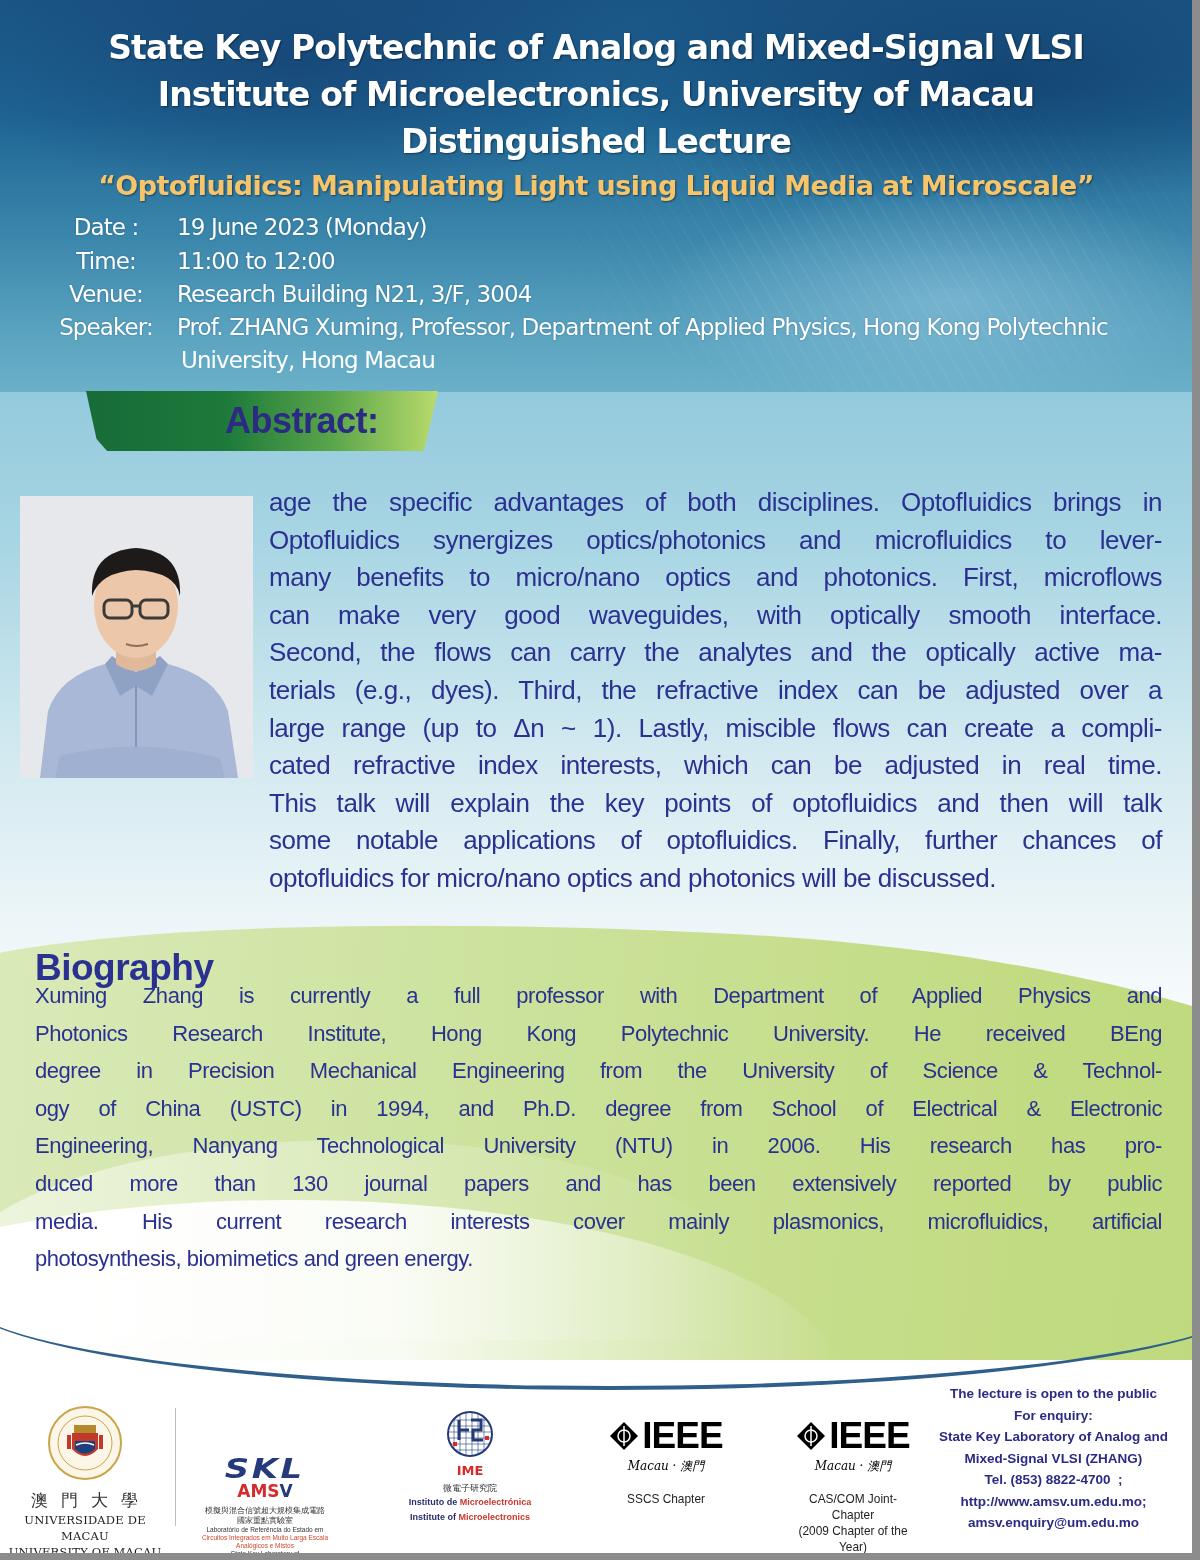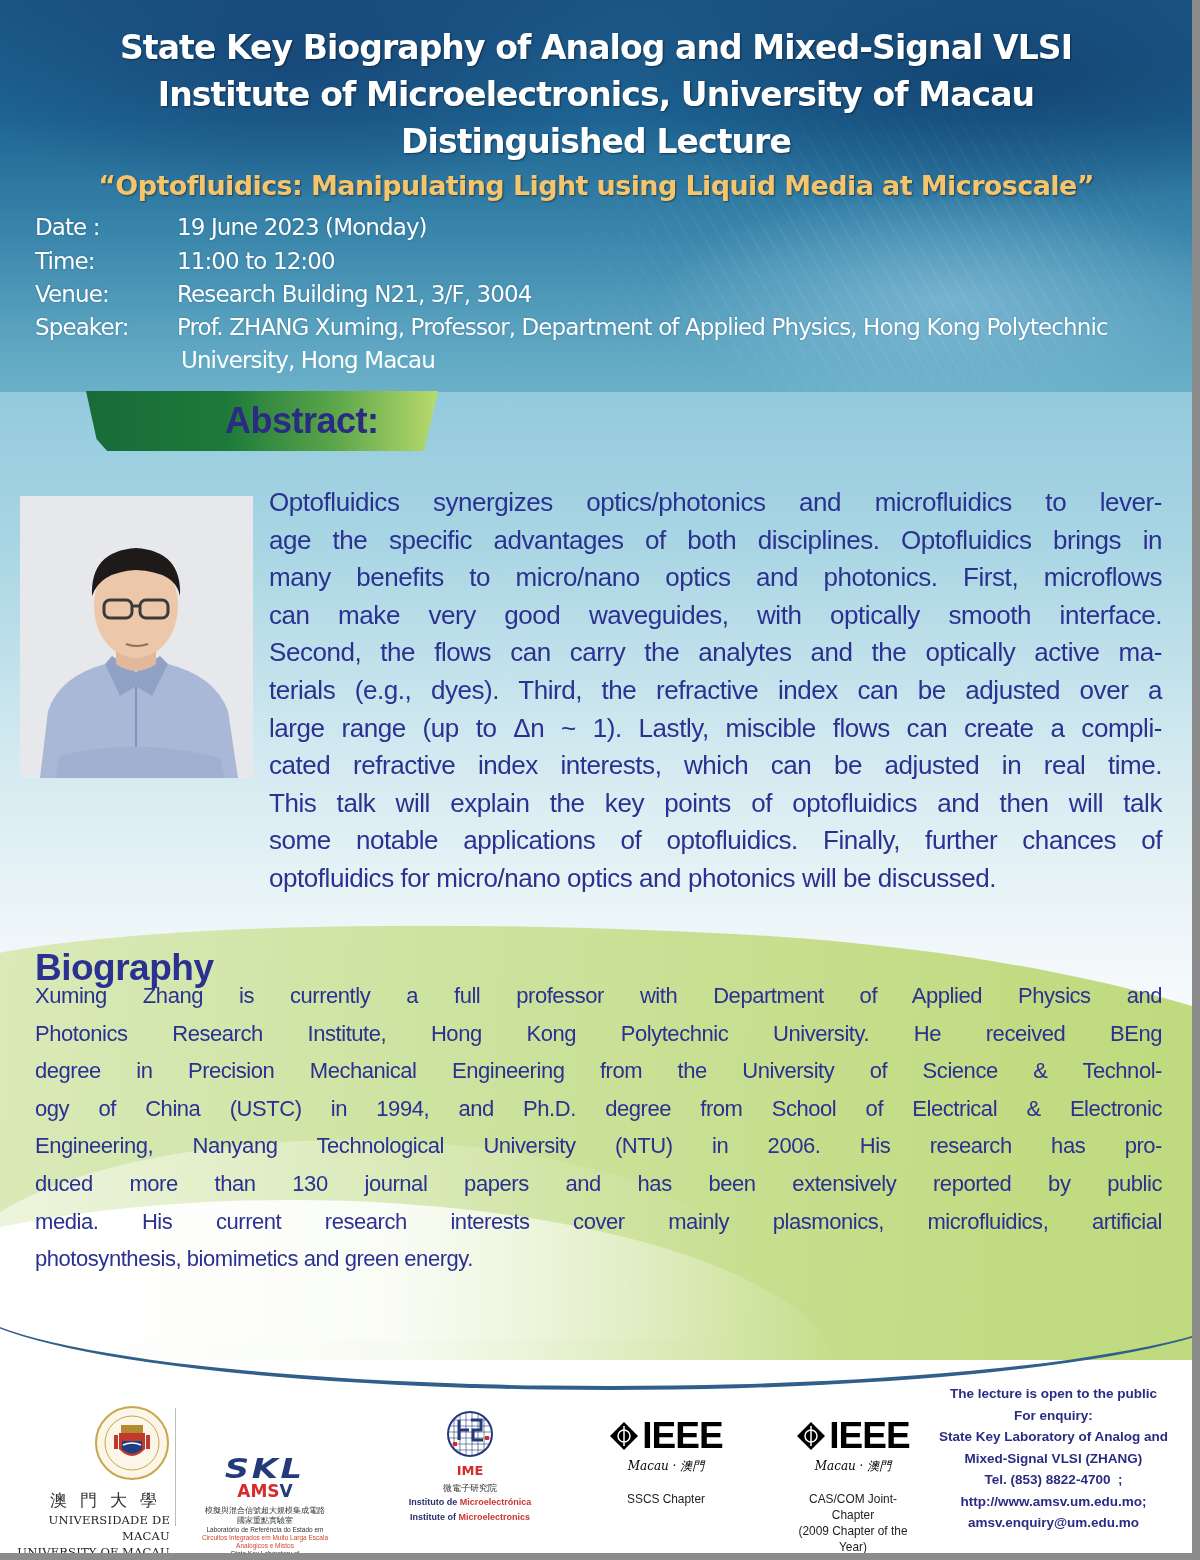--- a/index.html
+++ b/index.html
@@ -37,21 +37,21 @@
       text-shadow: 1px 1px 2px rgba(0,0,0,0.45);
       white-space: nowrap;
     }
     .t1 { top: 28px; }
     .t2 { top: 75px; }
     .t3 { top: 122px; }
     .t4 { top: 170px; color: #f6c46b; font-size: 27px; letter-spacing: -0.6px; }
     .info-row {
       position: absolute; left: 35px; color: #ffffff; font-size: 23px;
       font-family: "DejaVu Sans", sans-serif; letter-spacing: -0.9px;
-      white-space: nowrap; text-shadow: 0 0 2px rgba(0,40,80,0.35);
+      white-space: nowrap; text-shadow: 0 0 2px rgba(0,40,80,0.35); text-align: center;
     }
     .info-label { display: inline-block; width: 142px; }
     .info-value { display: inline-block; }
     .info-cont { position: absolute; left: 181px; color: #fff; font-size: 23px;
       font-family: "DejaVu Sans", sans-serif; letter-spacing: -0.9px; white-space: nowrap; }
 
     
     .body-bg {
       position: absolute; left: 0; top: 392px; width: 1192px; height: 980px;
       background: linear-gradient(180deg, #93cadd 0%, #a8d5e3 15%, #cfe8ef 35%, #eaf4f7 52%, #f4f9fb 60%, #ffffff 70%);
@@ -116,21 +116,21 @@
       font-size: 37px; font-weight: bold; letter-spacing: -0.5px; margin-top: 30px;
     }
     .bio-body {
       position: absolute; left: 35px; top: 977px; width: 1127px;
       color: #2b3191; font-size: 22px; line-height: 37.6px; letter-spacing: -0.45px;
     }
     .bio-line { display: block; text-align: justify; text-align-last: justify; white-space: nowrap; height: 37.6px; }
     .bio-line.last { text-align-last: left; }
 
     
-    .logo-um { position: absolute; left: 0; top: 1405px; width: 170px; text-align: right; }
+    .logo-um { position: absolute; left: 0; top: 1405px; width: 170px; text-align: center; }
     .um-seal { width: 76px; height: 76px; margin: 0 auto; }
     .um-cn { font-family: "DejaVu Serif", serif; font-size: 17px; color: #333; letter-spacing: 13px; margin-top: 4px; padding-left: 12px; }
     .um-pt, .um-en { font-family: "DejaVu Serif", serif; font-size: 11.5px; color: #222; line-height: 16px; letter-spacing: 0.2px; }
     .divider { position: absolute; left: 175px; top: 1408px; width: 1px; height: 118px; background: #bdbdbd; }
 
     .logo-skl { position: absolute; left: 190px; top: 1410px; width: 150px; text-align: center; margin-top: 48px; }
     .skl-mark { font-family: "DejaVu Sans", sans-serif; font-weight: bold; font-size: 26px; color: #243a7a; letter-spacing: 2px; line-height: 22px; font-style: italic; transform: scaleX(1.3); display: inline-block; }
     .amsv-mark { font-family: "DejaVu Sans", sans-serif; font-weight: bold; font-size: 17px; color: #d62b2b; line-height: 18px; }
     .amsv-mark .v { color: #243a7a; }
     .skl-cn { font-size: 8px; color: #333; line-height: 10px; margin-top: 6px; }
@@ -157,21 +157,21 @@
       font-family: "Liberation Sans", sans-serif;
     }
   </style>
 </head>
 <body>
 
 <div class="page">
 
   <div class="header">
     <div class="circuit"></div>
-    <div class="title-line t1">State Key Biography of Analog and Mixed-Signal VLSI</div>
+    <div class="title-line t1">State Key Polytechnic of Analog and Mixed-Signal VLSI</div>
     <div class="title-line t2">Institute of Microelectronics, University of Macau</div>
     <div class="title-line t3">Distinguished Lecture</div>
     <div class="title-line t4">“Optofluidics: Manipulating Light using Liquid Media at Microscale”</div>
 
     <div class="info-row" style="top:214px;">
       <span class="info-label">Date :</span><span class="info-value">19 June 2023 (Monday)</span>
     </div>
     <div class="info-row" style="top:248px;">
       <span class="info-label">Time:</span><span class="info-value">11:00 to  12:00</span>
     </div>
@@ -211,22 +211,22 @@
       <path d="M72 100 Q70 55 116 52 Q162 55 160 100 Q156 76 116 74 Q80 76 72 100 Z" fill="#1e1a1a"></path>
 
       <rect x="84" y="104" width="28" height="18" rx="6" fill="none" stroke="#3b3b3b" stroke-width="3"></rect>
       <rect x="120" y="104" width="28" height="18" rx="6" fill="none" stroke="#3b3b3b" stroke-width="3"></rect>
       <line x1="112" y1="110" x2="120" y2="110" stroke="#3b3b3b" stroke-width="3"></line>
       <path d="M106 148 Q116 152 128 148" stroke="#9a6a55" stroke-width="2" fill="none"></path>
     </svg>
   </div>
 
   <div class="abstract-body">
+    <span class="abs-line">age the specific advantages of both disciplines. Optofluidics brings in</span>
     <span class="abs-line">Optofluidics synergizes optics/photonics and microfluidics to lever-</span>
-    <span class="abs-line">age the specific advantages of both disciplines. Optofluidics brings in</span>
     <span class="abs-line">many benefits to micro/nano optics and photonics. First, microflows</span>
     <span class="abs-line">can make very good waveguides, with optically smooth interface.</span>
     <span class="abs-line">Second, the flows can carry the analytes and the optically active ma-</span>
     <span class="abs-line">terials (e.g., dyes). Third, the refractive index can be adjusted over a</span>
     <span class="abs-line">large range (up to Δn ~ 1). Lastly, miscible flows can create a compli-</span>
     <span class="abs-line">cated refractive index interests, which can be adjusted in real time.</span>
     <span class="abs-line">This talk will explain the key points of optofluidics and then will talk</span>
     <span class="abs-line">some notable applications of optofluidics. Finally, further chances of</span>
     <span class="abs-line last">optofluidics for micro/nano optics and photonics will be discussed.</span>
   </div>

